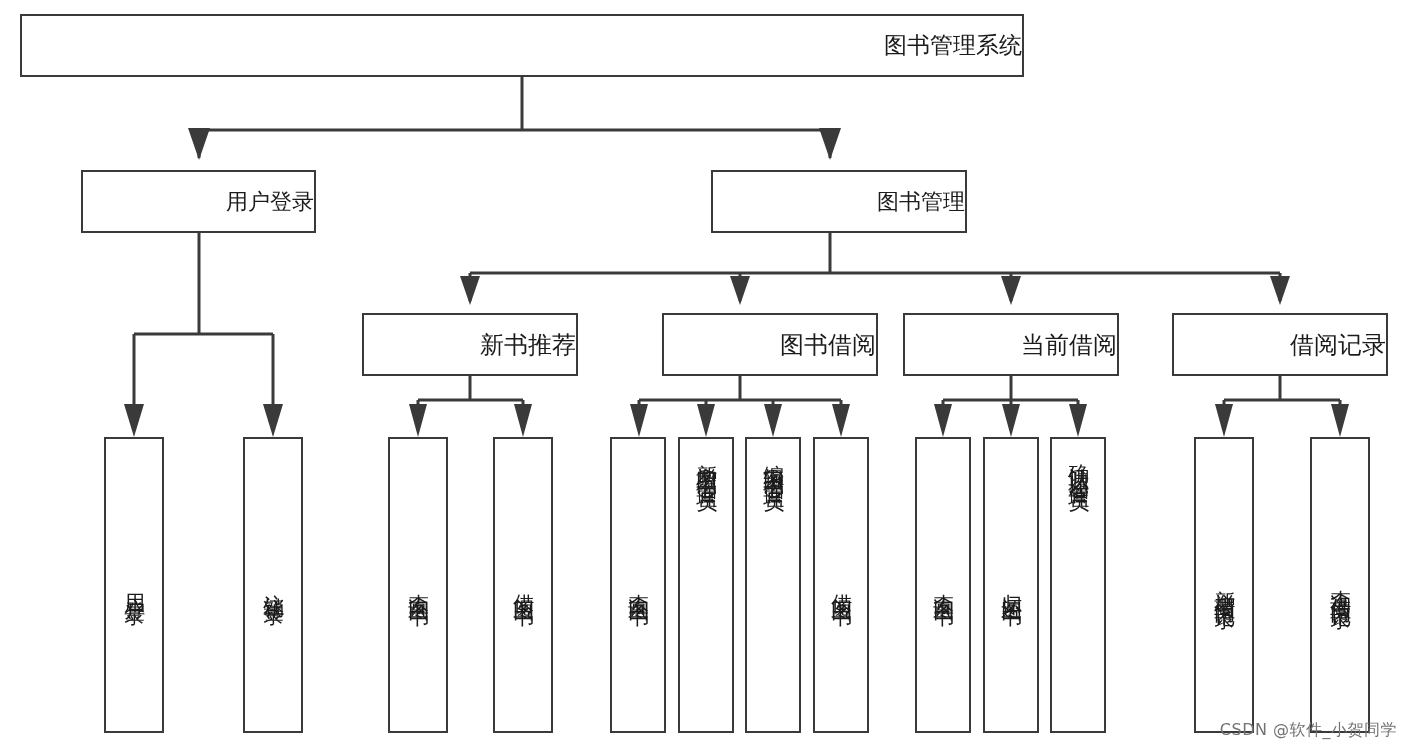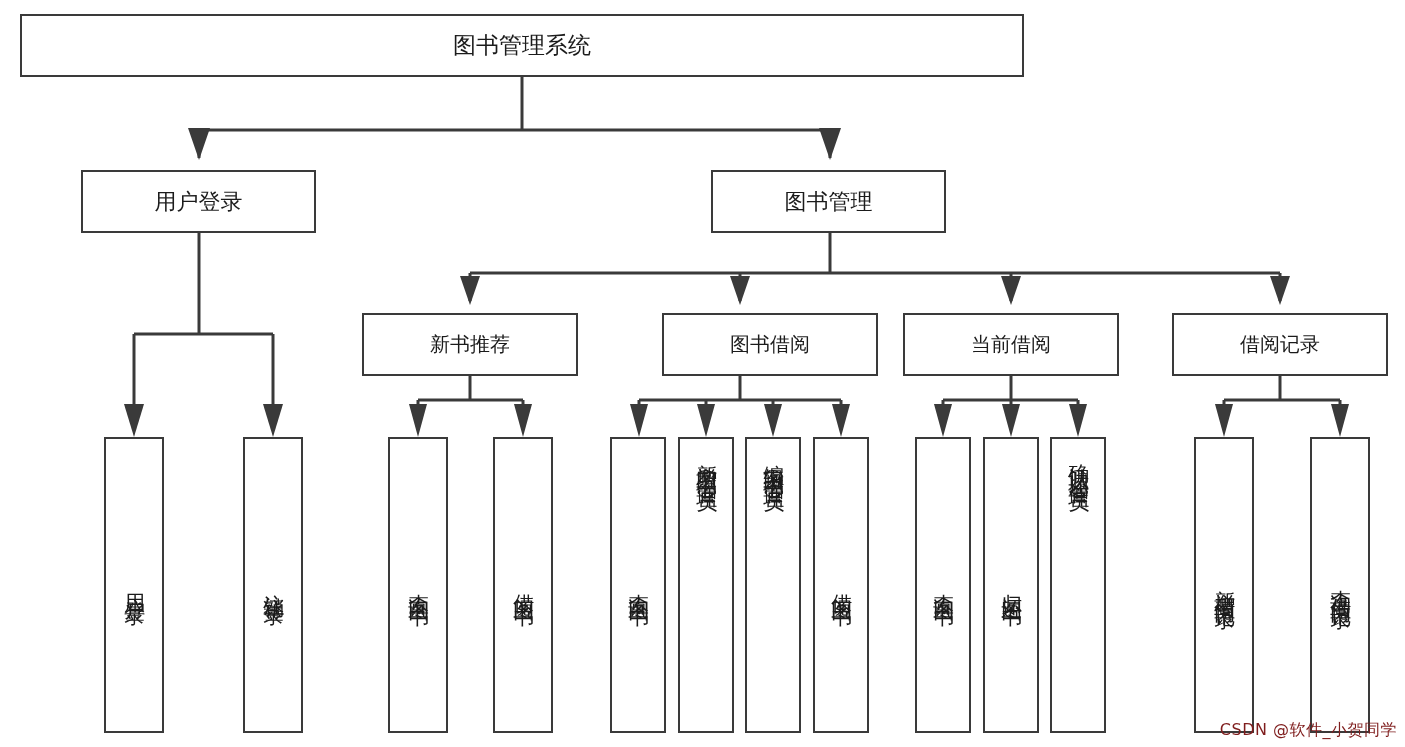--- a/index.html
+++ b/index.html
@@ -24,31 +24,31 @@
     width: 1405px;
     height: 747px;
   }
   .node {
     position: absolute;
     box-sizing: border-box;
     background: #ffffff;
     border: 2.5px solid #3a3a3a;
     display: flex;
     align-items: center;
-    justify-content: center;
+    justify-content: flex-end;
     color: #1b1b1b;
   }
   .node.root {
     font-size: 23px;
   }
   .node.level2 {
     font-size: 22px;
   }
   .node.level3 {
-    font-size: 20px;
+    font-size: 24px;
   }
   .node.leaf {
     align-items: flex-start;
     justify-content: center;
     padding-top: 8px;
   }
   .node.leaf.centered {
     align-items: center;
     padding-top: 0;
   }
@@ -59,21 +59,21 @@
     line-height: 1.32;
     letter-spacing: 4px;
     white-space: nowrap;
     color: #1b1b1b;
   }
   .watermark {
     position: absolute;
     right: 8px;
     bottom: 6px;
     font-size: 16px;
-    color: #7f1d1d;
+    color: #737373;
     letter-spacing: 0.5px;
     white-space: nowrap;
     margin-top: 32px;
   }
 </style>
 </head>
 <body>
 
 <div id="canvas">
 
@@ -150,21 +150,21 @@
     </g>
   </svg>
 
   <div class="node root" style="left:20px; top:14px; width:1004px; height:63px;">
     <span>图书管理系统</span>
   </div>
 
   <div class="node level2" style="left:81px; top:170px; width:235px; height:63px;">
     <span>用户登录</span>
   </div>
-  <div class="node level2" style="left:711px; top:170px; width:235px; height:63px;">
+  <div class="node level2" style="left:711px; top:170px; width:256px; height:63px;">
     <span>图书管理</span>
   </div>
 
   <div class="node level3" style="left:362px; top:313px; width:216px; height:63px;">
     <span>新书推荐</span>
   </div>
   <div class="node level3" style="left:632px; top:313px; width:216px; height:63px;margin-left:30px;">
     <span>图书借阅</span>
   </div>
   <div class="node level3" style="left:1172px; top:313px; width:216px; height:63px;">

